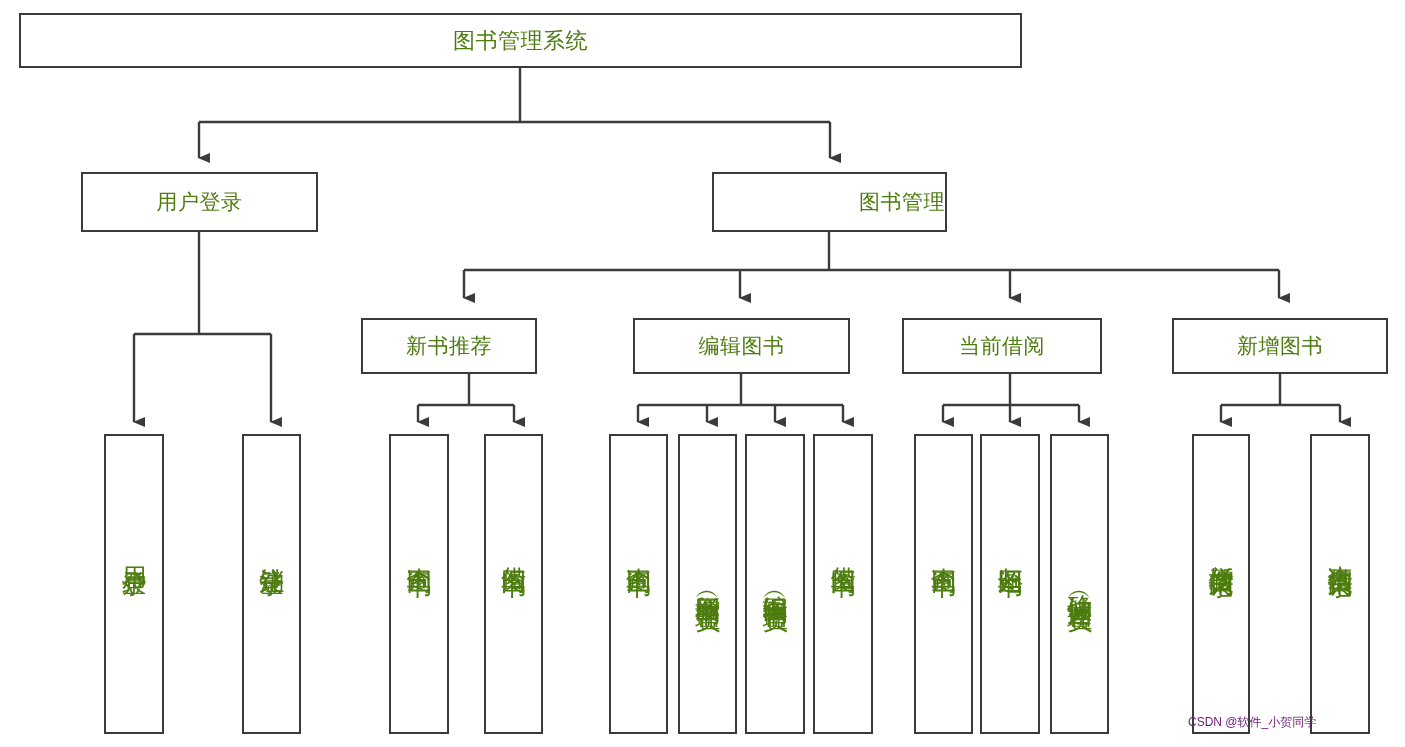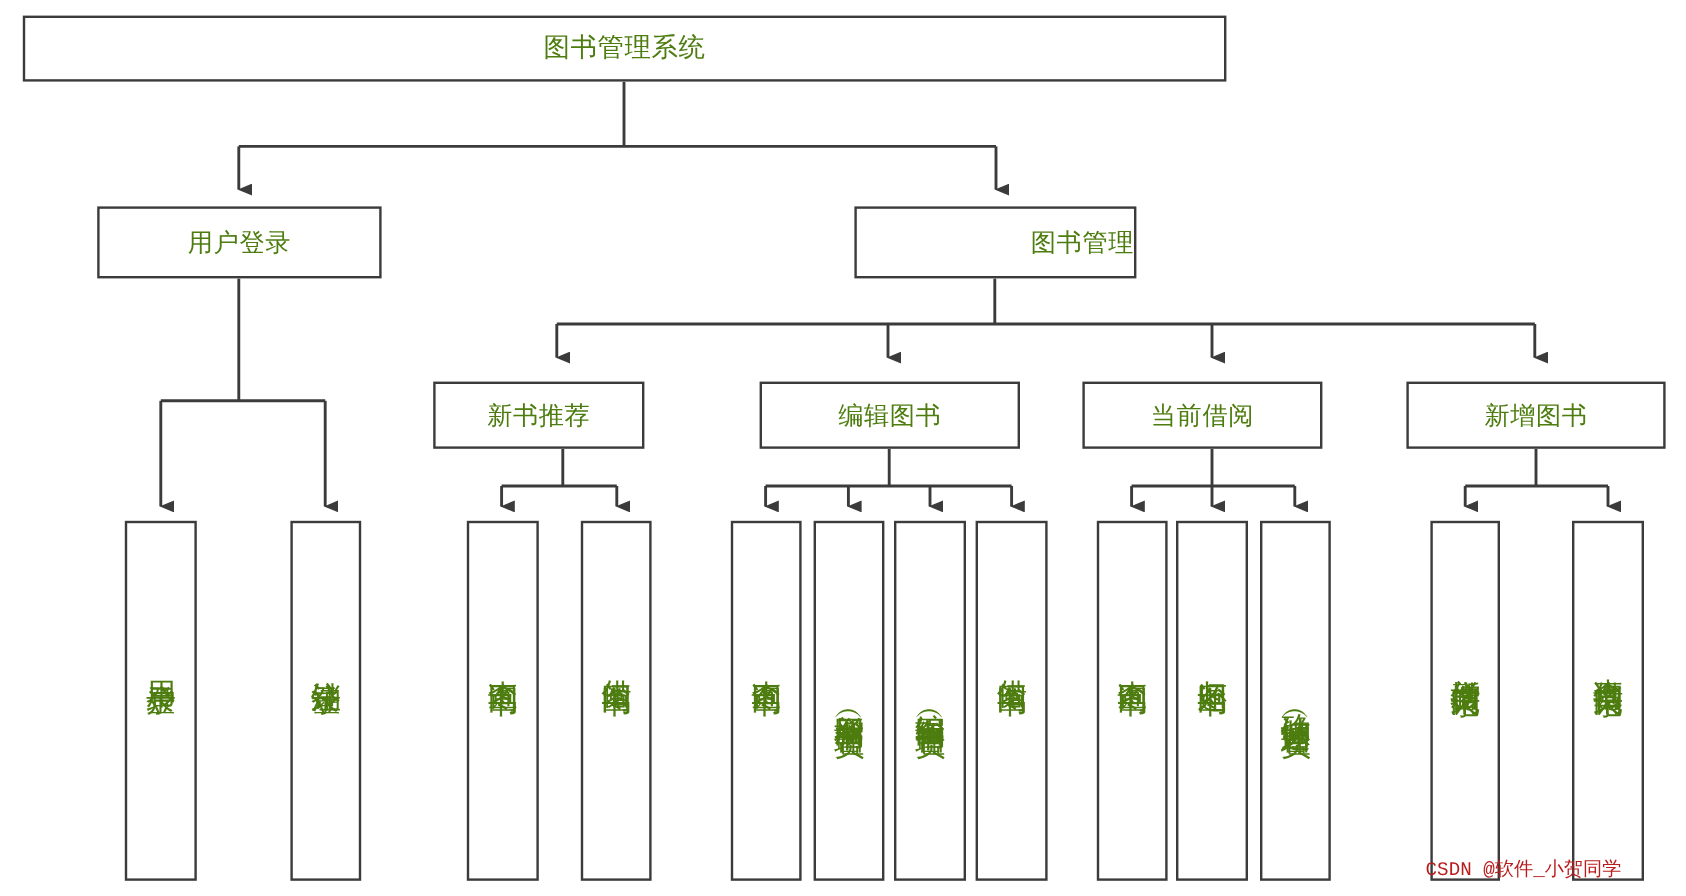--- a/index.html
+++ b/index.html
@@ -66,25 +66,25 @@
   .node.vert.mid .lbl {
     padding-top: 70px;
   }
   .node.vert.tall .lbl {
     padding-top: 4px;
   }
   #watermark {
     position: absolute;
     left: 1188px;
     top: 714px;
-    font-size: 16px;
-    color: #b91c1c;
+    font-size: 12px;
+    color: #701a75;
     white-space: nowrap;
     z-index: 5;
-    font-family: Liberation Mono, monospace;
+    font-family: Liberation Sans, sans-serif;
   }
 </style>
 </head>
 <body>
 
 <div id="canvas">
 
   <svg id="edges" viewBox="0 0 1405 747" width="1405" height="747" xmlns="http://www.w3.org/2000/svg">
     <defs>
       <marker id="ah" markerWidth="10" markerHeight="12" refX="5" refY="11" orient="auto" markerUnits="userSpaceOnUse">

